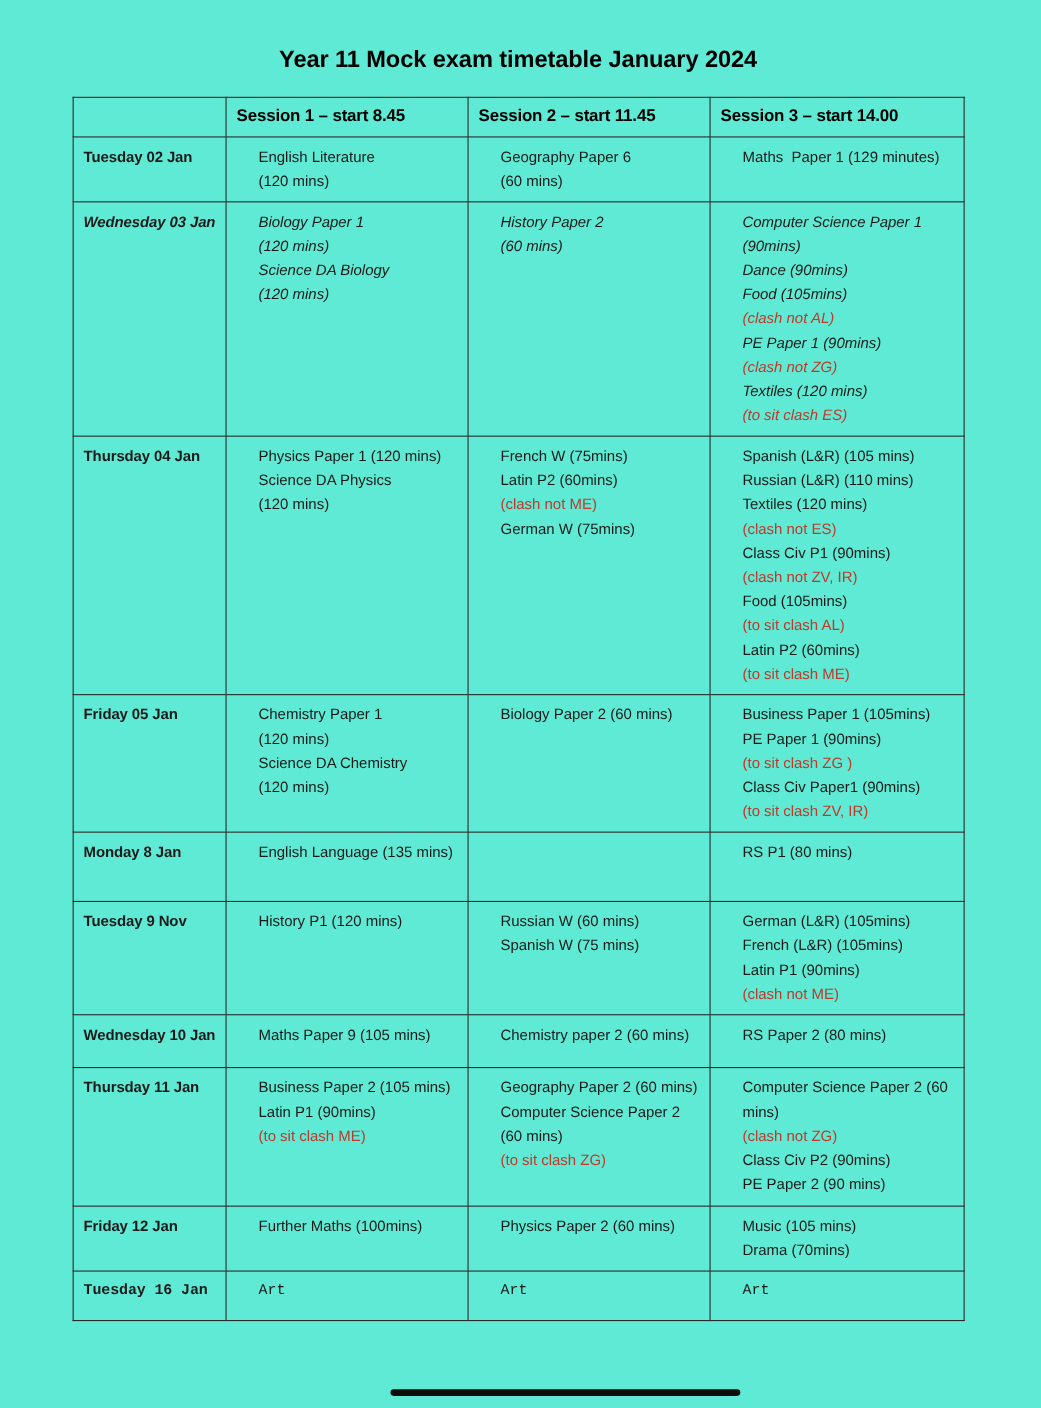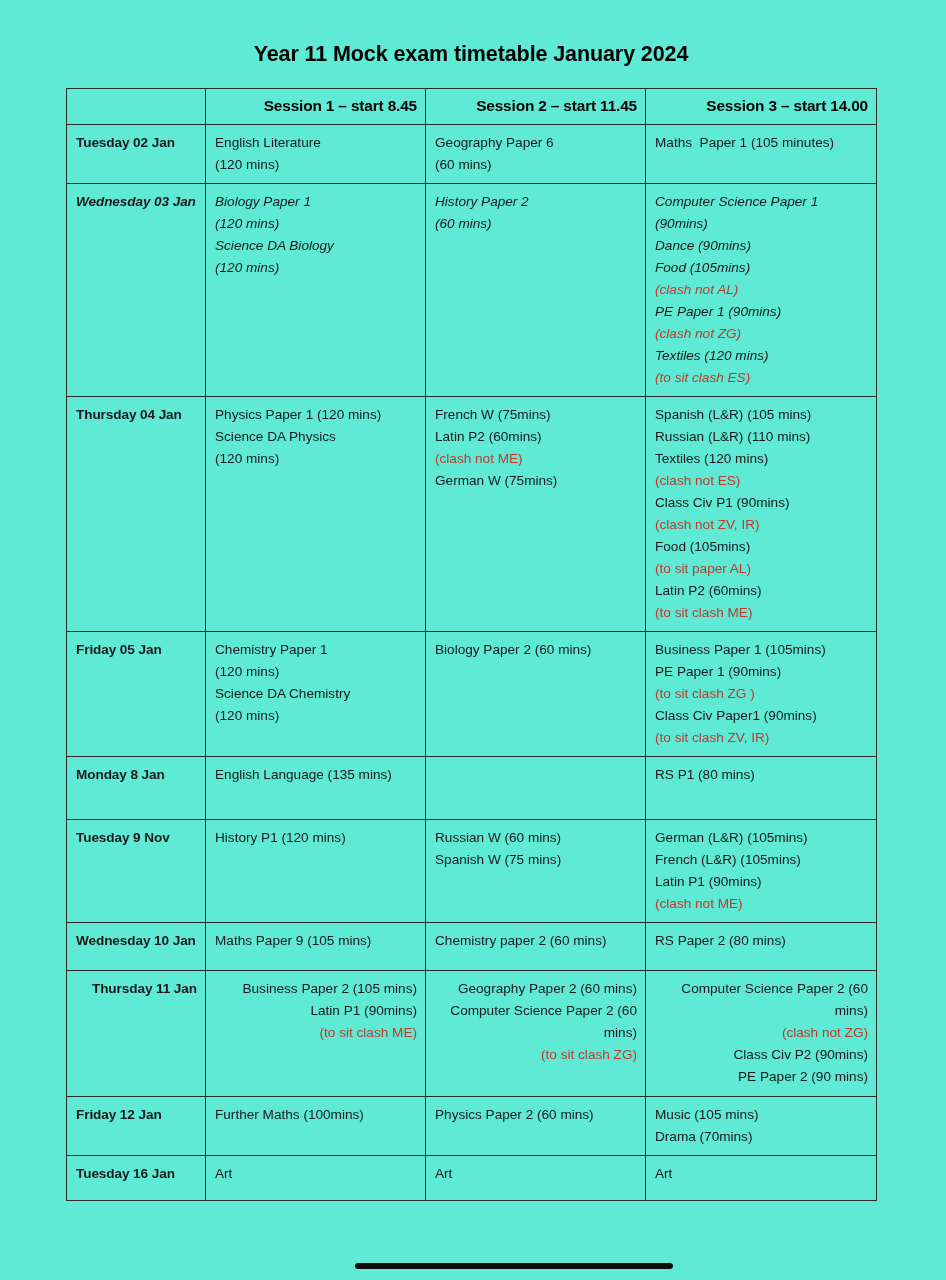--- a/index.html
+++ b/index.html
@@ -72,52 +72,52 @@
     line-height: 1.62;
   }
 
   table.timetable thead th {
     height: 20px;
     font-size: 15.4px;
     font-weight: bold;
     color: #000000;
     padding-top: 5px;
     padding-bottom: 5px;
-    text-align: right;
+    text-align: left;
     white-space: nowrap;
     letter-spacing: -0.15px;
   }
   table.timetable thead th.blank-corner { }
 
   td.day-cell {
     font-size: 15.2px;
     font-weight: bold;
     color: #000000;
     line-height: 1.45;
     padding-top: 8px;
     letter-spacing: -0.1px;
   }
 
-  .cell-lines { display: block; }
+  .cell-lines { display: block; margin-left: 20px; }
   .cell-lines .ln { display: block; white-space: pre-wrap; }
   .cell-lines .ln.clash { color: #c0392b; }
 
   
   tr.r-head   td, tr.r-head   th { }
   tr.h-51  td { height: 34px; }
   tr.h-198 td { height: 181px; font-style: italic; }
   tr.h-221 td { height: 204px; }
   tr.h-111 td { height: 94px; }
   tr.h-65  td { height: 48px; }
   tr.h-90  td { height: 73px; }
   tr.h-50  td { height: 33px; }
-  tr.h-110 td { height: 93px; text-align: right; }
+  tr.h-110 td { height: 93px; }
   tr.h-50b td { height: 33px; }
   tr.h-47  td { height: 30px; }
-  tr.h-47b td { height: 30px; }
+  tr.h-47b td { height: 30px; font-family: Liberation Mono, monospace; }
 
   .home-indicator {
     position: absolute;
     left: 355px;
     top: 1263px;
     width: 318px;
     height: 6px;
     background: #0c0c0c;
     border-radius: 3px;
   }
@@ -156,21 +156,21 @@
             </span>
           </td>
           <td>
             <span class="cell-lines">
               <span class="ln">Geography Paper 6</span>
               <span class="ln">(60 mins)</span>
             </span>
           </td>
           <td>
             <span class="cell-lines">
-              <span class="ln">Maths  Paper 1 (105 minutes)</span>
+              <span class="ln">Maths  Paper 1 (129 minutes)</span>
             </span>
           </td>
         </tr>
         <tr class="h-198">
           <td class="day-cell">Wednesday 03 Jan</td>
           <td>
             <span class="cell-lines">
               <span class="ln">Biology Paper 1</span>
               <span class="ln">(120 mins)</span>
               <span class="ln">Science DA Biology</span>
@@ -216,21 +216,21 @@
           </td>
           <td>
             <span class="cell-lines">
               <span class="ln">Spanish (L&amp;R) (105 mins)</span>
               <span class="ln">Russian (L&amp;R) (110 mins)</span>
               <span class="ln">Textiles (120 mins)</span>
               <span class="ln clash">(clash not ES)</span>
               <span class="ln">Class Civ P1 (90mins)</span>
               <span class="ln clash">(clash not ZV, IR)</span>
               <span class="ln">Food (105mins)</span>
-              <span class="ln clash">(to sit paper AL)</span>
+              <span class="ln clash">(to sit clash AL)</span>
               <span class="ln">Latin P2 (60mins)</span>
               <span class="ln clash">(to sit clash ME)</span>
             </span>
           </td>
         </tr>
         <tr class="h-111">
           <td class="day-cell">Friday 05 Jan</td>
           <td>
             <span class="cell-lines">
               <span class="ln">Chemistry Paper 1</span>

